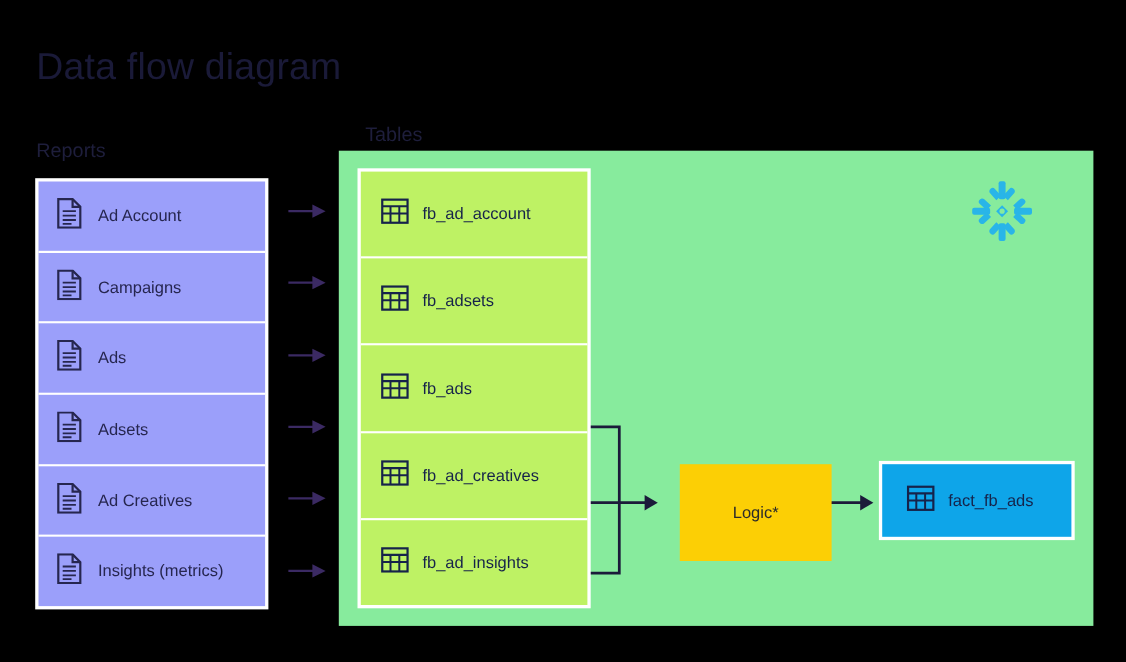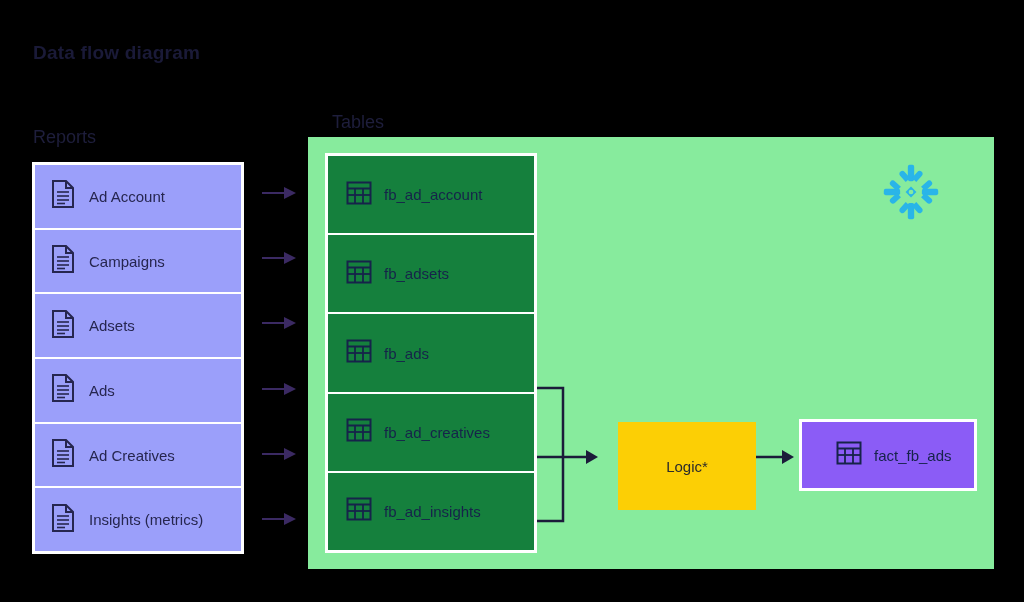--- a/index.html
+++ b/index.html
@@ -13,22 +13,22 @@
     position: relative;
     overflow: hidden;
     font-family: "Liberation Sans", sans-serif;
   }
 
   
   .diagram-title {
     position: absolute;
     left: 33px;
     top: 42px;
-    font-size: 19px;
-    font-weight: 700;
+    font-size: 34px;
+    font-weight: 400;
     color: #1a1a38;
     letter-spacing: 0.2px;
     white-space: nowrap;
   }
   .section-title {
     position: absolute;
     font-size: 18px;
     font-weight: 400;
     color: #1e1e3c;
     white-space: nowrap;
@@ -108,21 +108,21 @@
     width: 212px;
     height: 400px;
     background: #ffffff;
     padding: 3px;
     box-sizing: border-box;
     display: flex;
     flex-direction: column;
   }
   .table-item {
     flex: 1 1 0;
-    background: #15803d;
+    background: #bef264;
     display: flex;
     align-items: center;
     gap: 12px;
     padding-left: 18px;
     box-sizing: border-box;
     border-bottom: 2px solid #ffffff;
   }
   .table-item:last-child { border-bottom: none; }
   .table-label {
     font-size: 15px;
@@ -155,25 +155,25 @@
     top: 282px;
     width: 178px;
     height: 72px;
     background: #ffffff;
     padding: 3px;
     box-sizing: border-box;
   }
   .fact-box {
     width: 100%;
     height: 100%;
-    background: #8b5cf6;
+    background: #0ea5e9;
     display: flex;
     align-items: center;
     gap: 12px;
-    padding-left: 34px;
+    padding-left: 22px;
     box-sizing: border-box;
   }
   .fact-label {
     font-size: 15px;
     color: #16234a;
     white-space: nowrap;
   }
 
   
   .connectors {
@@ -229,35 +229,35 @@
     <span class="icon">
       <svg width="24" height="28" viewBox="0 0 24 28" aria-hidden="true">
         <path d="M2 1 h13 l7 7 v19 h-20 z" fill="none" stroke="#26264f" stroke-width="2"></path>
         <path d="M15 1 v7 h7" fill="none" stroke="#26264f" stroke-width="2"></path>
         <line x1="6" y1="12" x2="18" y2="12" stroke="#26264f" stroke-width="1.6"></line>
         <line x1="6" y1="16" x2="18" y2="16" stroke="#26264f" stroke-width="1.6"></line>
         <line x1="6" y1="20" x2="18" y2="20" stroke="#26264f" stroke-width="1.6"></line>
         <line x1="6" y1="23.5" x2="14" y2="23.5" stroke="#26264f" stroke-width="1.6"></line>
       </svg>
     </span>
+    <span class="report-label">Ads</span>
+  </div>
+
+  <div class="report-item">
+    <span class="icon">
+      <svg width="24" height="28" viewBox="0 0 24 28" aria-hidden="true">
+        <path d="M2 1 h13 l7 7 v19 h-20 z" fill="none" stroke="#26264f" stroke-width="2"></path>
+        <path d="M15 1 v7 h7" fill="none" stroke="#26264f" stroke-width="2"></path>
+        <line x1="6" y1="12" x2="18" y2="12" stroke="#26264f" stroke-width="1.6"></line>
+        <line x1="6" y1="16" x2="18" y2="16" stroke="#26264f" stroke-width="1.6"></line>
+        <line x1="6" y1="20" x2="18" y2="20" stroke="#26264f" stroke-width="1.6"></line>
+        <line x1="6" y1="23.5" x2="14" y2="23.5" stroke="#26264f" stroke-width="1.6"></line>
+      </svg>
+    </span>
     <span class="report-label">Adsets</span>
-  </div>
-
-  <div class="report-item">
-    <span class="icon">
-      <svg width="24" height="28" viewBox="0 0 24 28" aria-hidden="true">
-        <path d="M2 1 h13 l7 7 v19 h-20 z" fill="none" stroke="#26264f" stroke-width="2"></path>
-        <path d="M15 1 v7 h7" fill="none" stroke="#26264f" stroke-width="2"></path>
-        <line x1="6" y1="12" x2="18" y2="12" stroke="#26264f" stroke-width="1.6"></line>
-        <line x1="6" y1="16" x2="18" y2="16" stroke="#26264f" stroke-width="1.6"></line>
-        <line x1="6" y1="20" x2="18" y2="20" stroke="#26264f" stroke-width="1.6"></line>
-        <line x1="6" y1="23.5" x2="14" y2="23.5" stroke="#26264f" stroke-width="1.6"></line>
-      </svg>
-    </span>
-    <span class="report-label">Ads</span>
   </div>
 
   <div class="report-item">
     <span class="icon">
       <svg width="24" height="28" viewBox="0 0 24 28" aria-hidden="true">
         <path d="M2 1 h13 l7 7 v19 h-20 z" fill="none" stroke="#26264f" stroke-width="2"></path>
         <path d="M15 1 v7 h7" fill="none" stroke="#26264f" stroke-width="2"></path>
         <line x1="6" y1="12" x2="18" y2="12" stroke="#26264f" stroke-width="1.6"></line>
         <line x1="6" y1="16" x2="18" y2="16" stroke="#26264f" stroke-width="1.6"></line>
         <line x1="6" y1="20" x2="18" y2="20" stroke="#26264f" stroke-width="1.6"></line>

